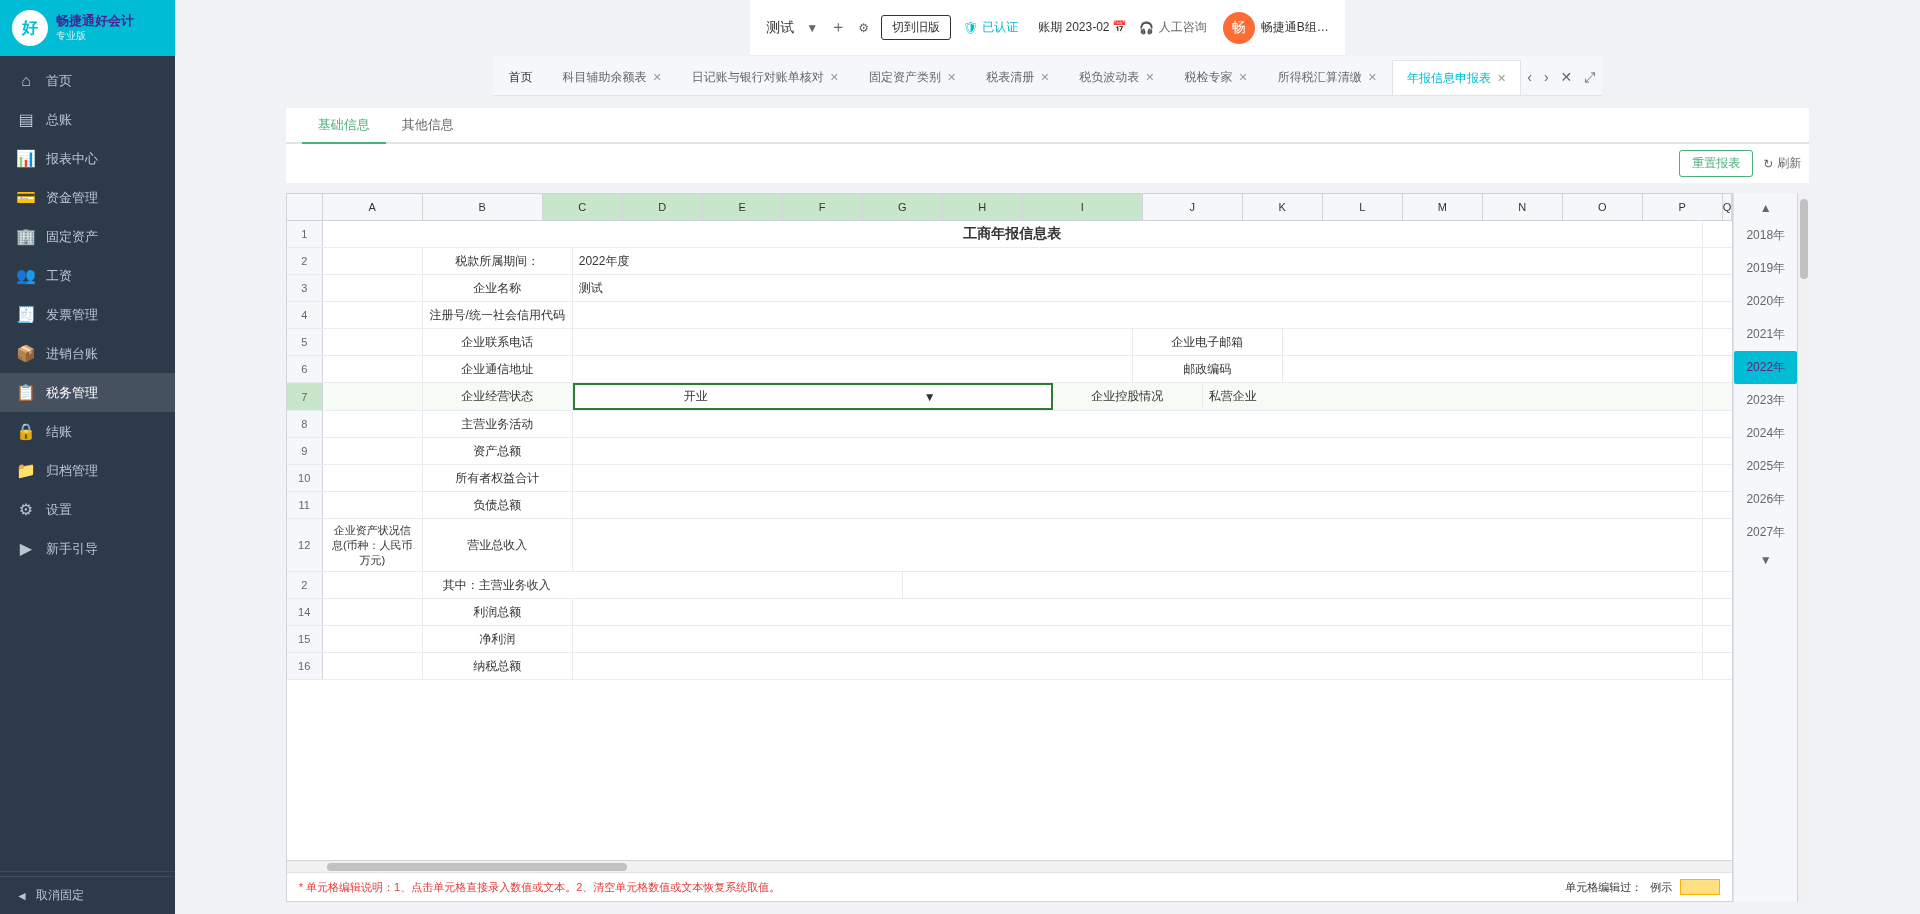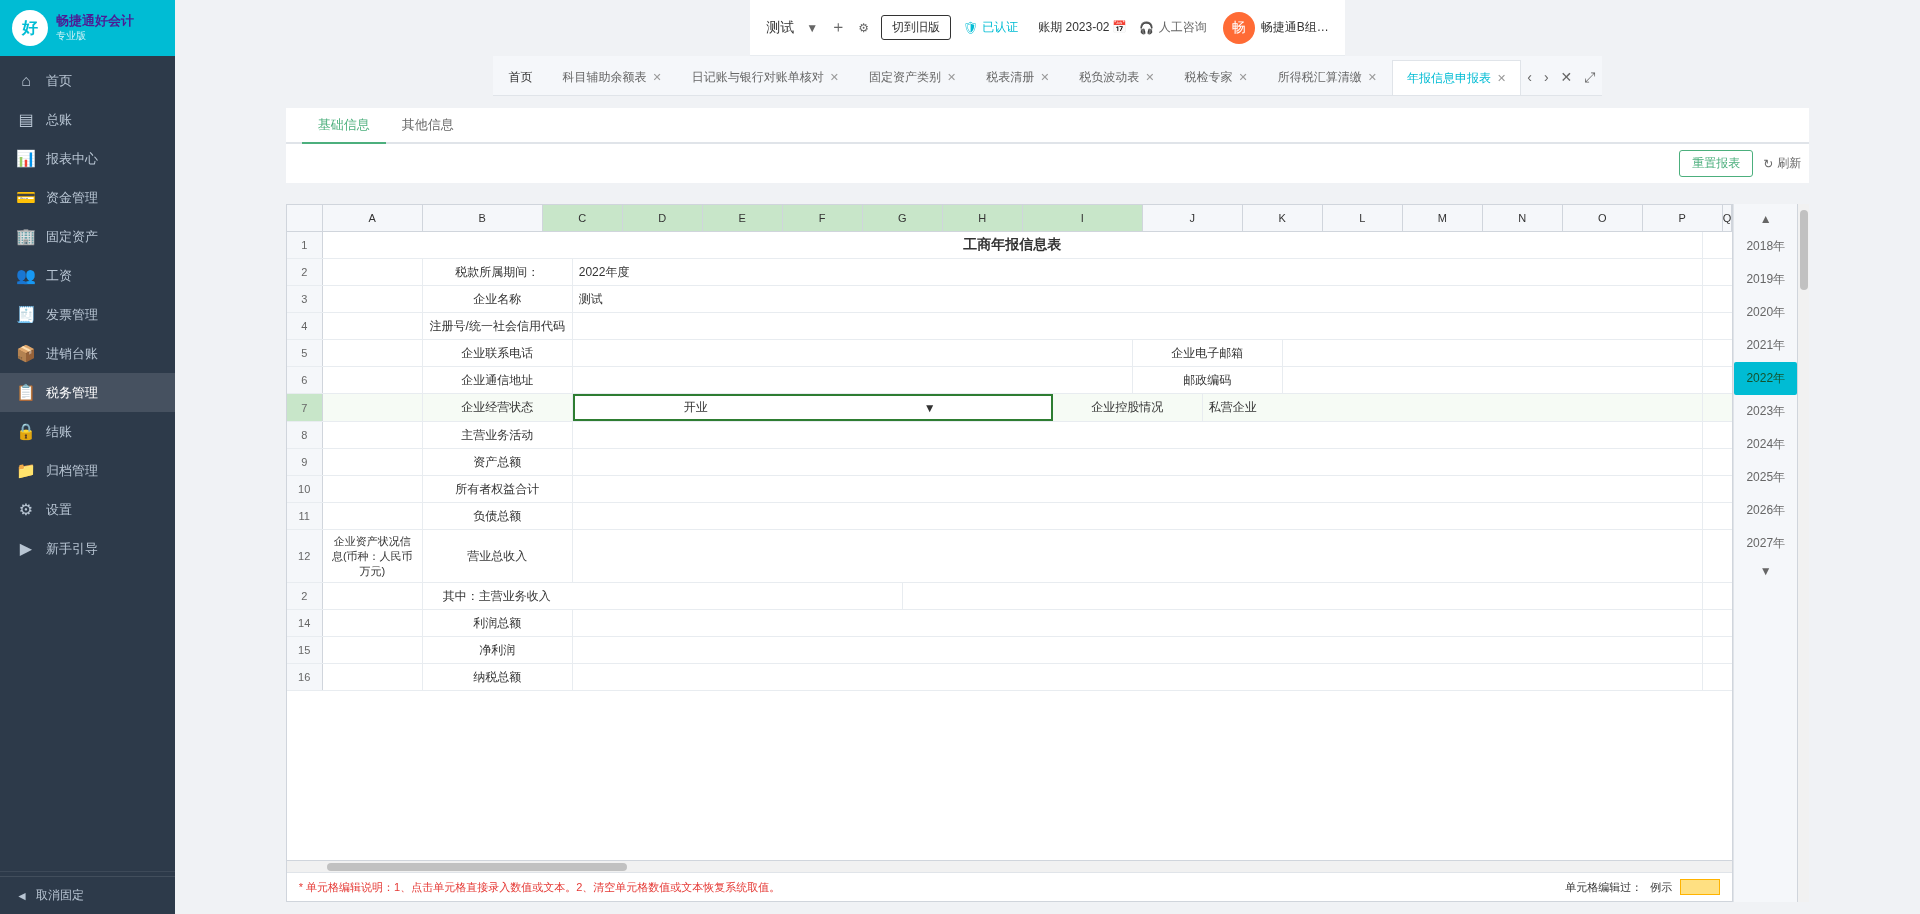--- a/index.html
+++ b/index.html
@@ -354,21 +354,21 @@
     .year-item {
       width: 100%;
       padding: 8px 4px;
       text-align: center;
       font-size: 12px;
       color: #666;
       cursor: pointer;
     }
     .year-item.active {
       background: #00bcd4;
-      color: #14532d;
+      color: #701a75;
       border-radius: 2px;
     }
 
     
     .v-scrollbar {
       width: 12px;
       background: #f1f1f1;
       border-left: 1px solid #d0d5dc;
       display: flex;
       flex-direction: column;
@@ -392,21 +392,21 @@
     .sheet-main {
       flex: 1;
       display: flex;
       flex-direction: column;
       overflow: hidden;
     }
     .sub-tabs-toolbar-wrap {
       display: flex;
       flex-direction: column;
       background: #fdba74;
-      margin-bottom: 11px;
+      margin-bottom: 0;
     }
   </style>
 </head>
 <body>
 
 <div class="sidebar">
   <div class="sidebar-logo">
     <div class="logo-icon">好</div>
     <div>
       <div class="logo-text">畅捷通好会计</div>

